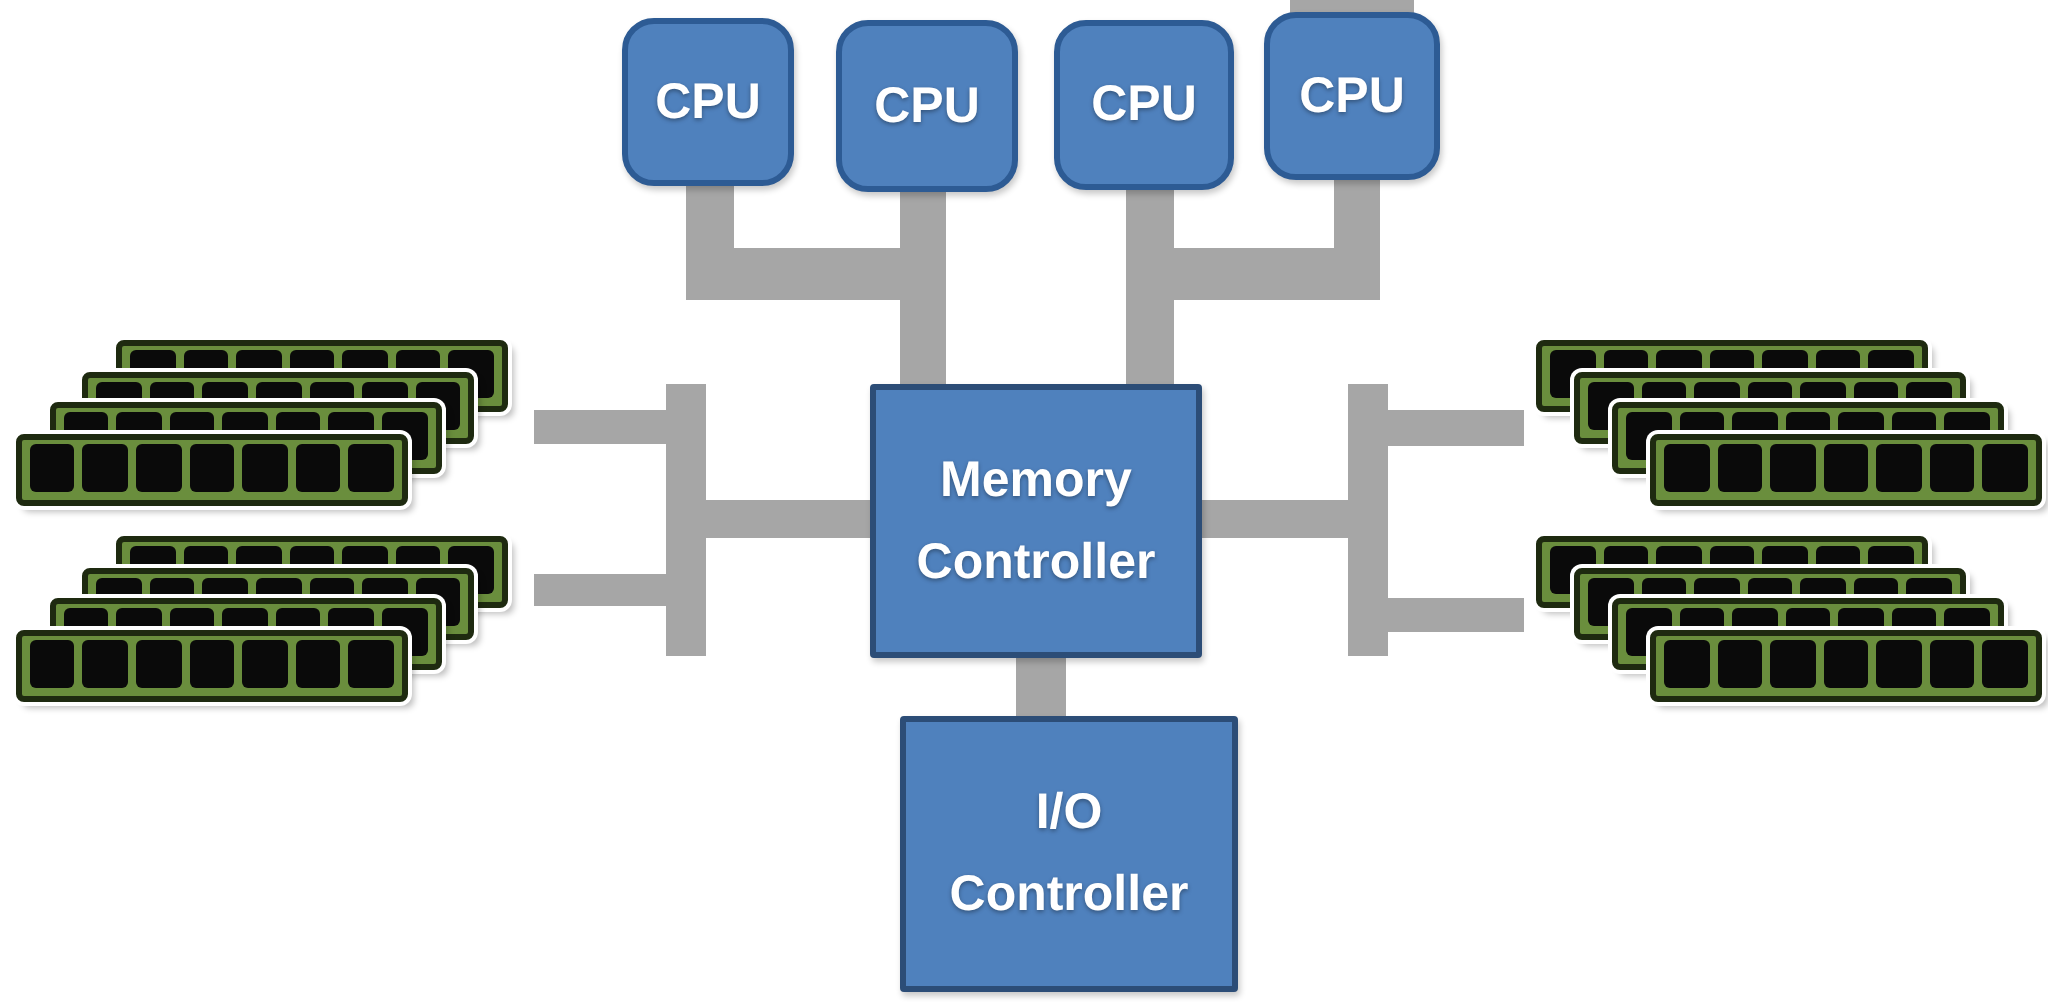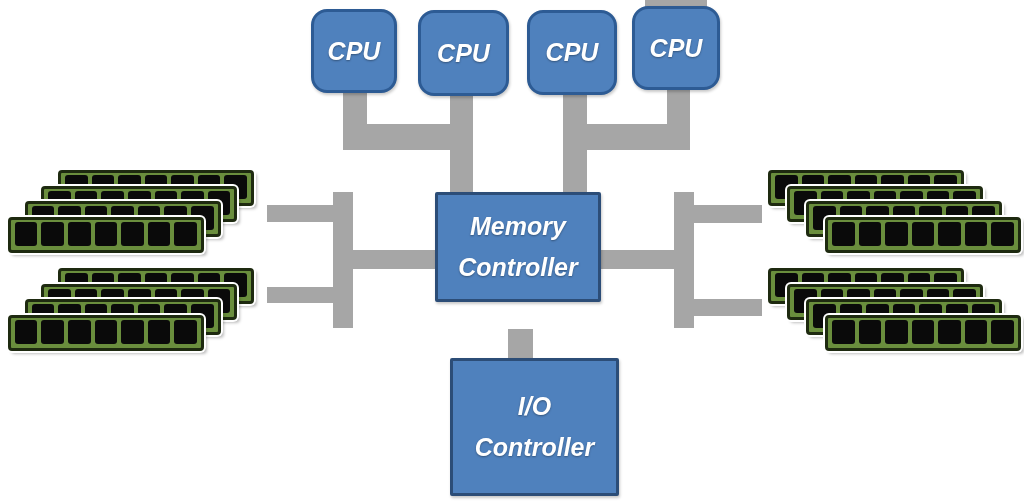--- a/index.html
+++ b/index.html
@@ -3,21 +3,20 @@
 <meta charset="utf-8">
 <style>
   html, body { margin: 0; padding: 0; background: #ffffff; }
   .canvas {
     position: relative;
     width: 1024px;
     height: 501px;
     background: var(--bg, #ffffff);
     overflow: hidden;
     font-family: "Liberation Sans", sans-serif;
-    font-style: italic;
   }
   
   .conn {
     position: absolute;
     background: var(--connector, #a6a6a6);
     z-index: 1;
   }
   
   .box {
     position: absolute;
@@ -94,21 +93,21 @@
   <div class="box cpu" style="left:418px; top:10px; width:91px; height:86px;">
     <span>CPU</span>
   </div>
   <div class="box cpu" style="left:527px; top:10px; width:90px; height:85px;">
     <span>CPU</span>
   </div>
   <div class="box cpu" style="left:632px; top:6px;  width:88px; height:84px;">
     <span>CPU</span>
   </div>
 
-  <div class="box ctrl" style="left:435px; top:192px; width:166px; height:110px;">
+  <div class="box ctrl" style="left:435px; top:192px; width:166px; height:137px;">
     <div class="lbl">
       <span>Memory</span>
       <span>Controller</span>
     </div>
   </div>
 
   <div class="box ctrl" style="left:450px; top:358px; width:169px; height:138px;">
     <div class="lbl">
       <span>I/O</span>
       <span>Controller</span>

